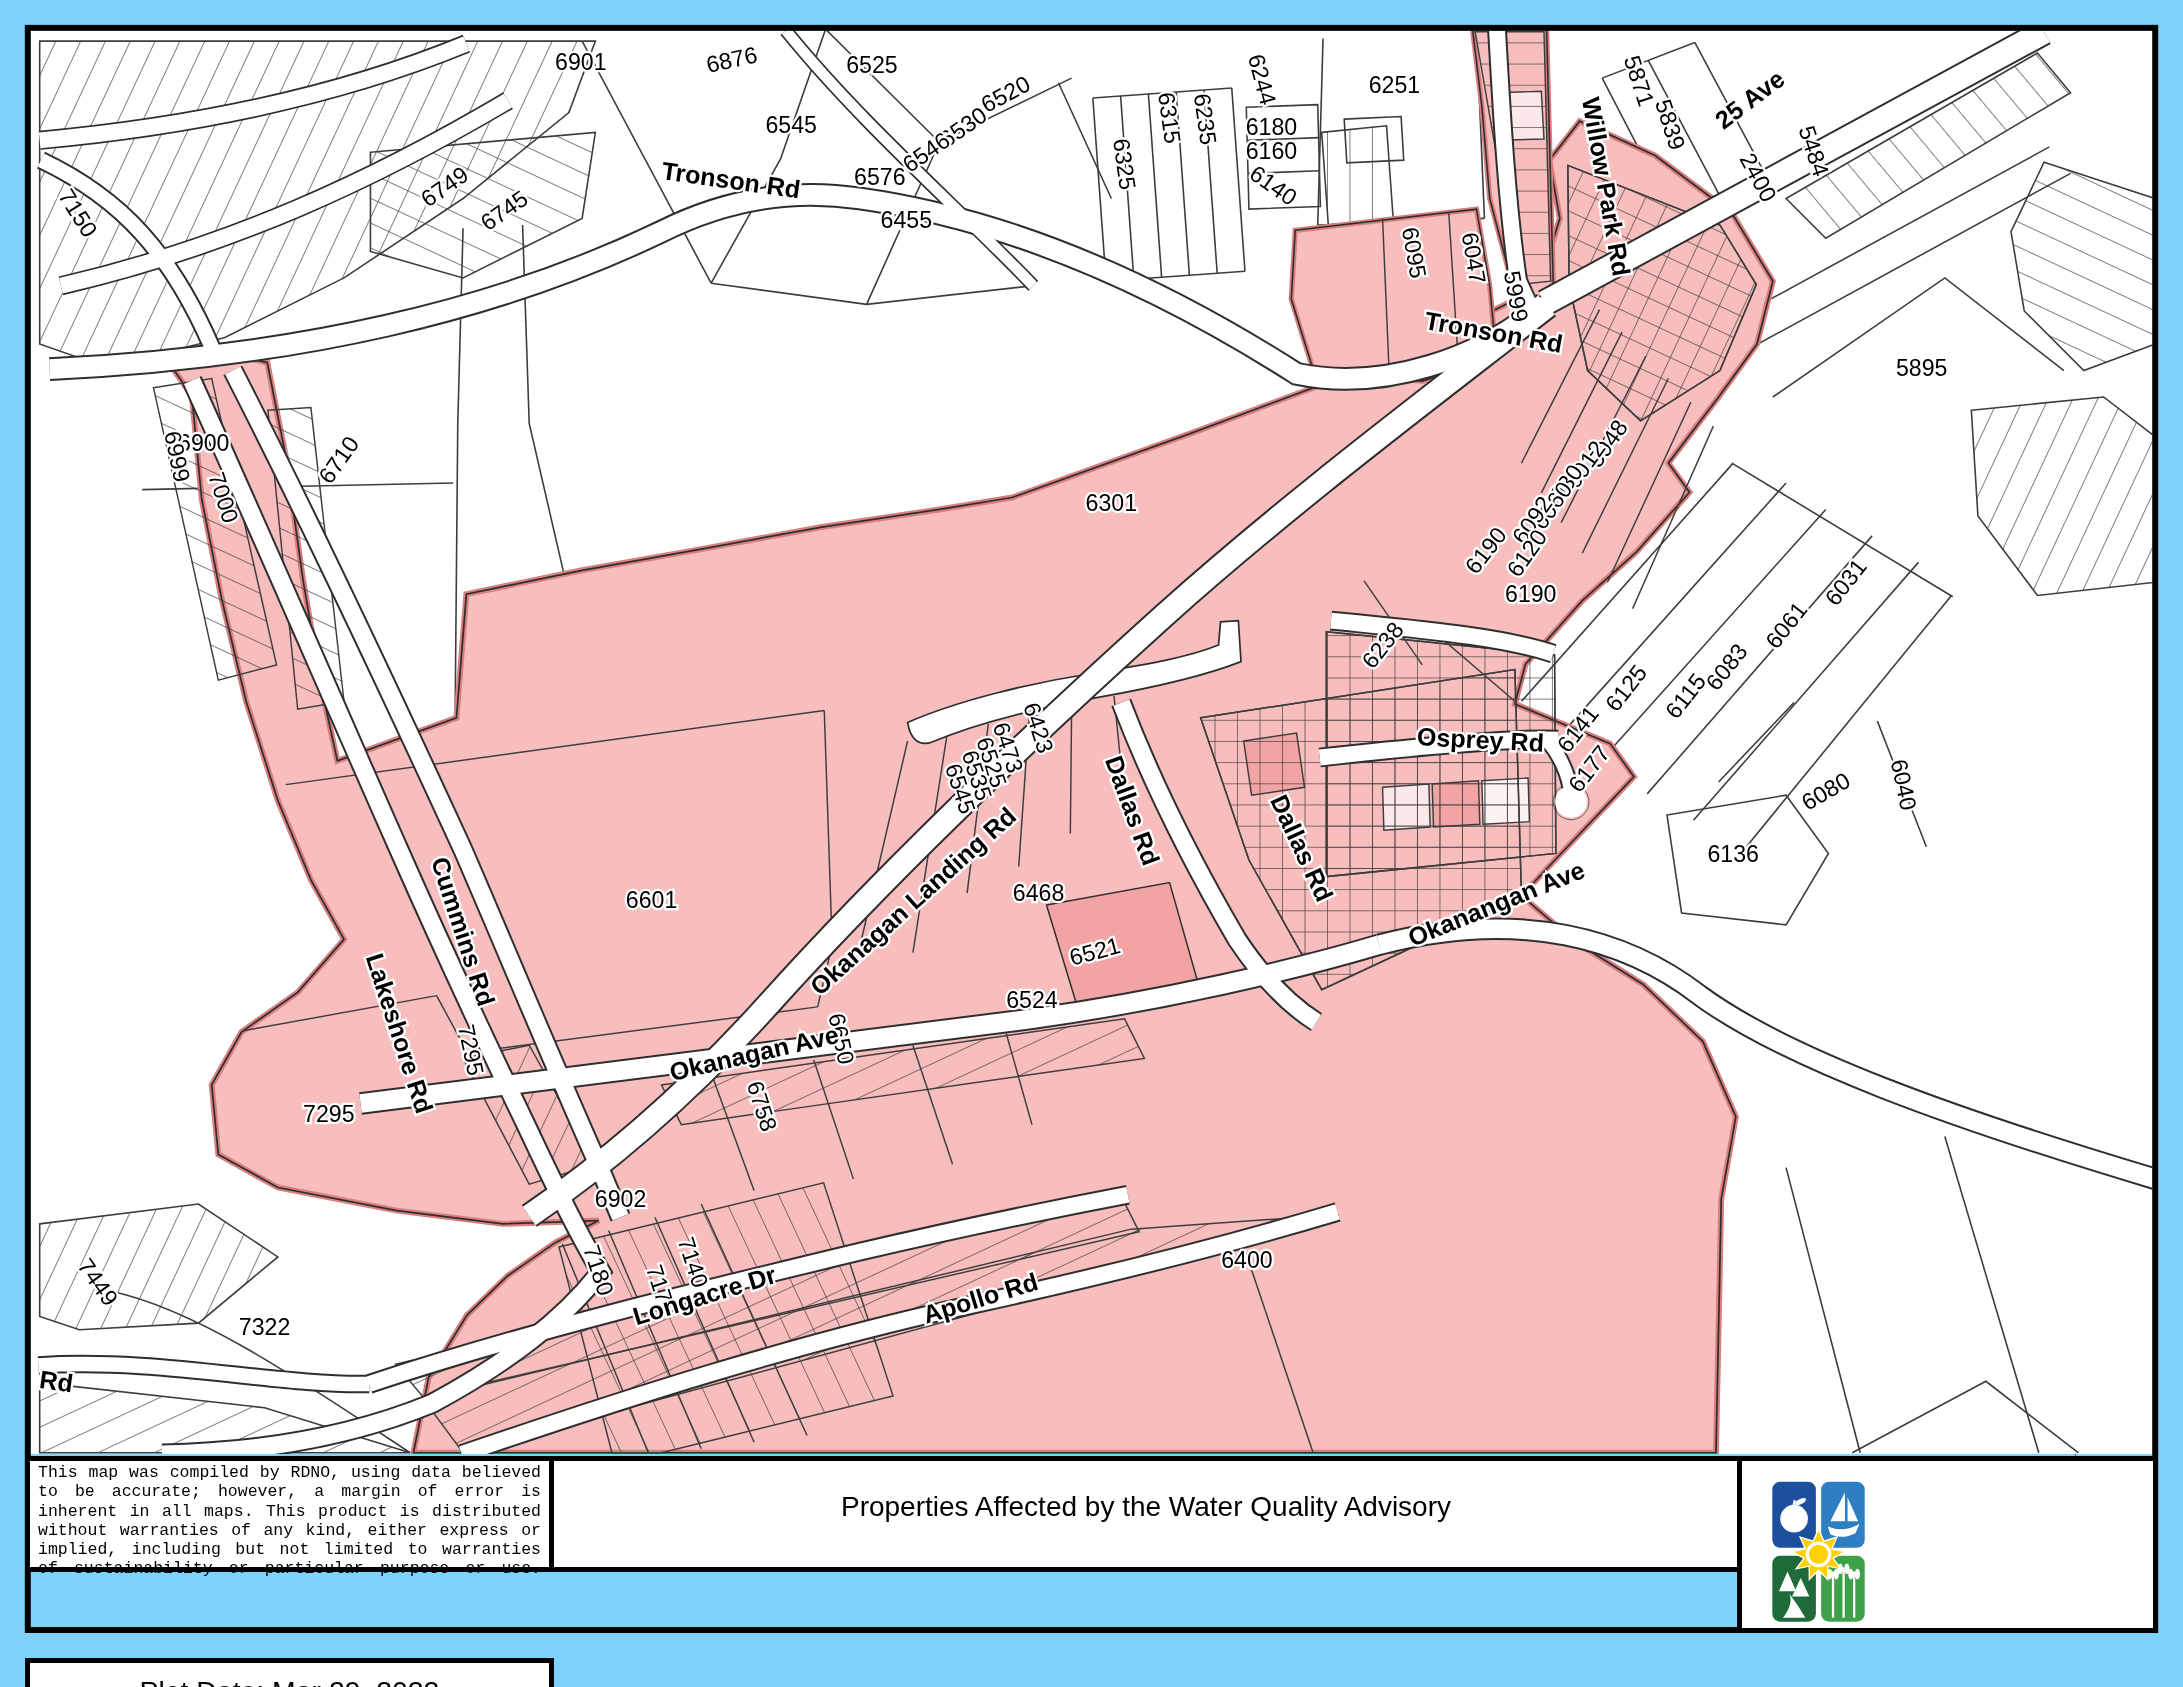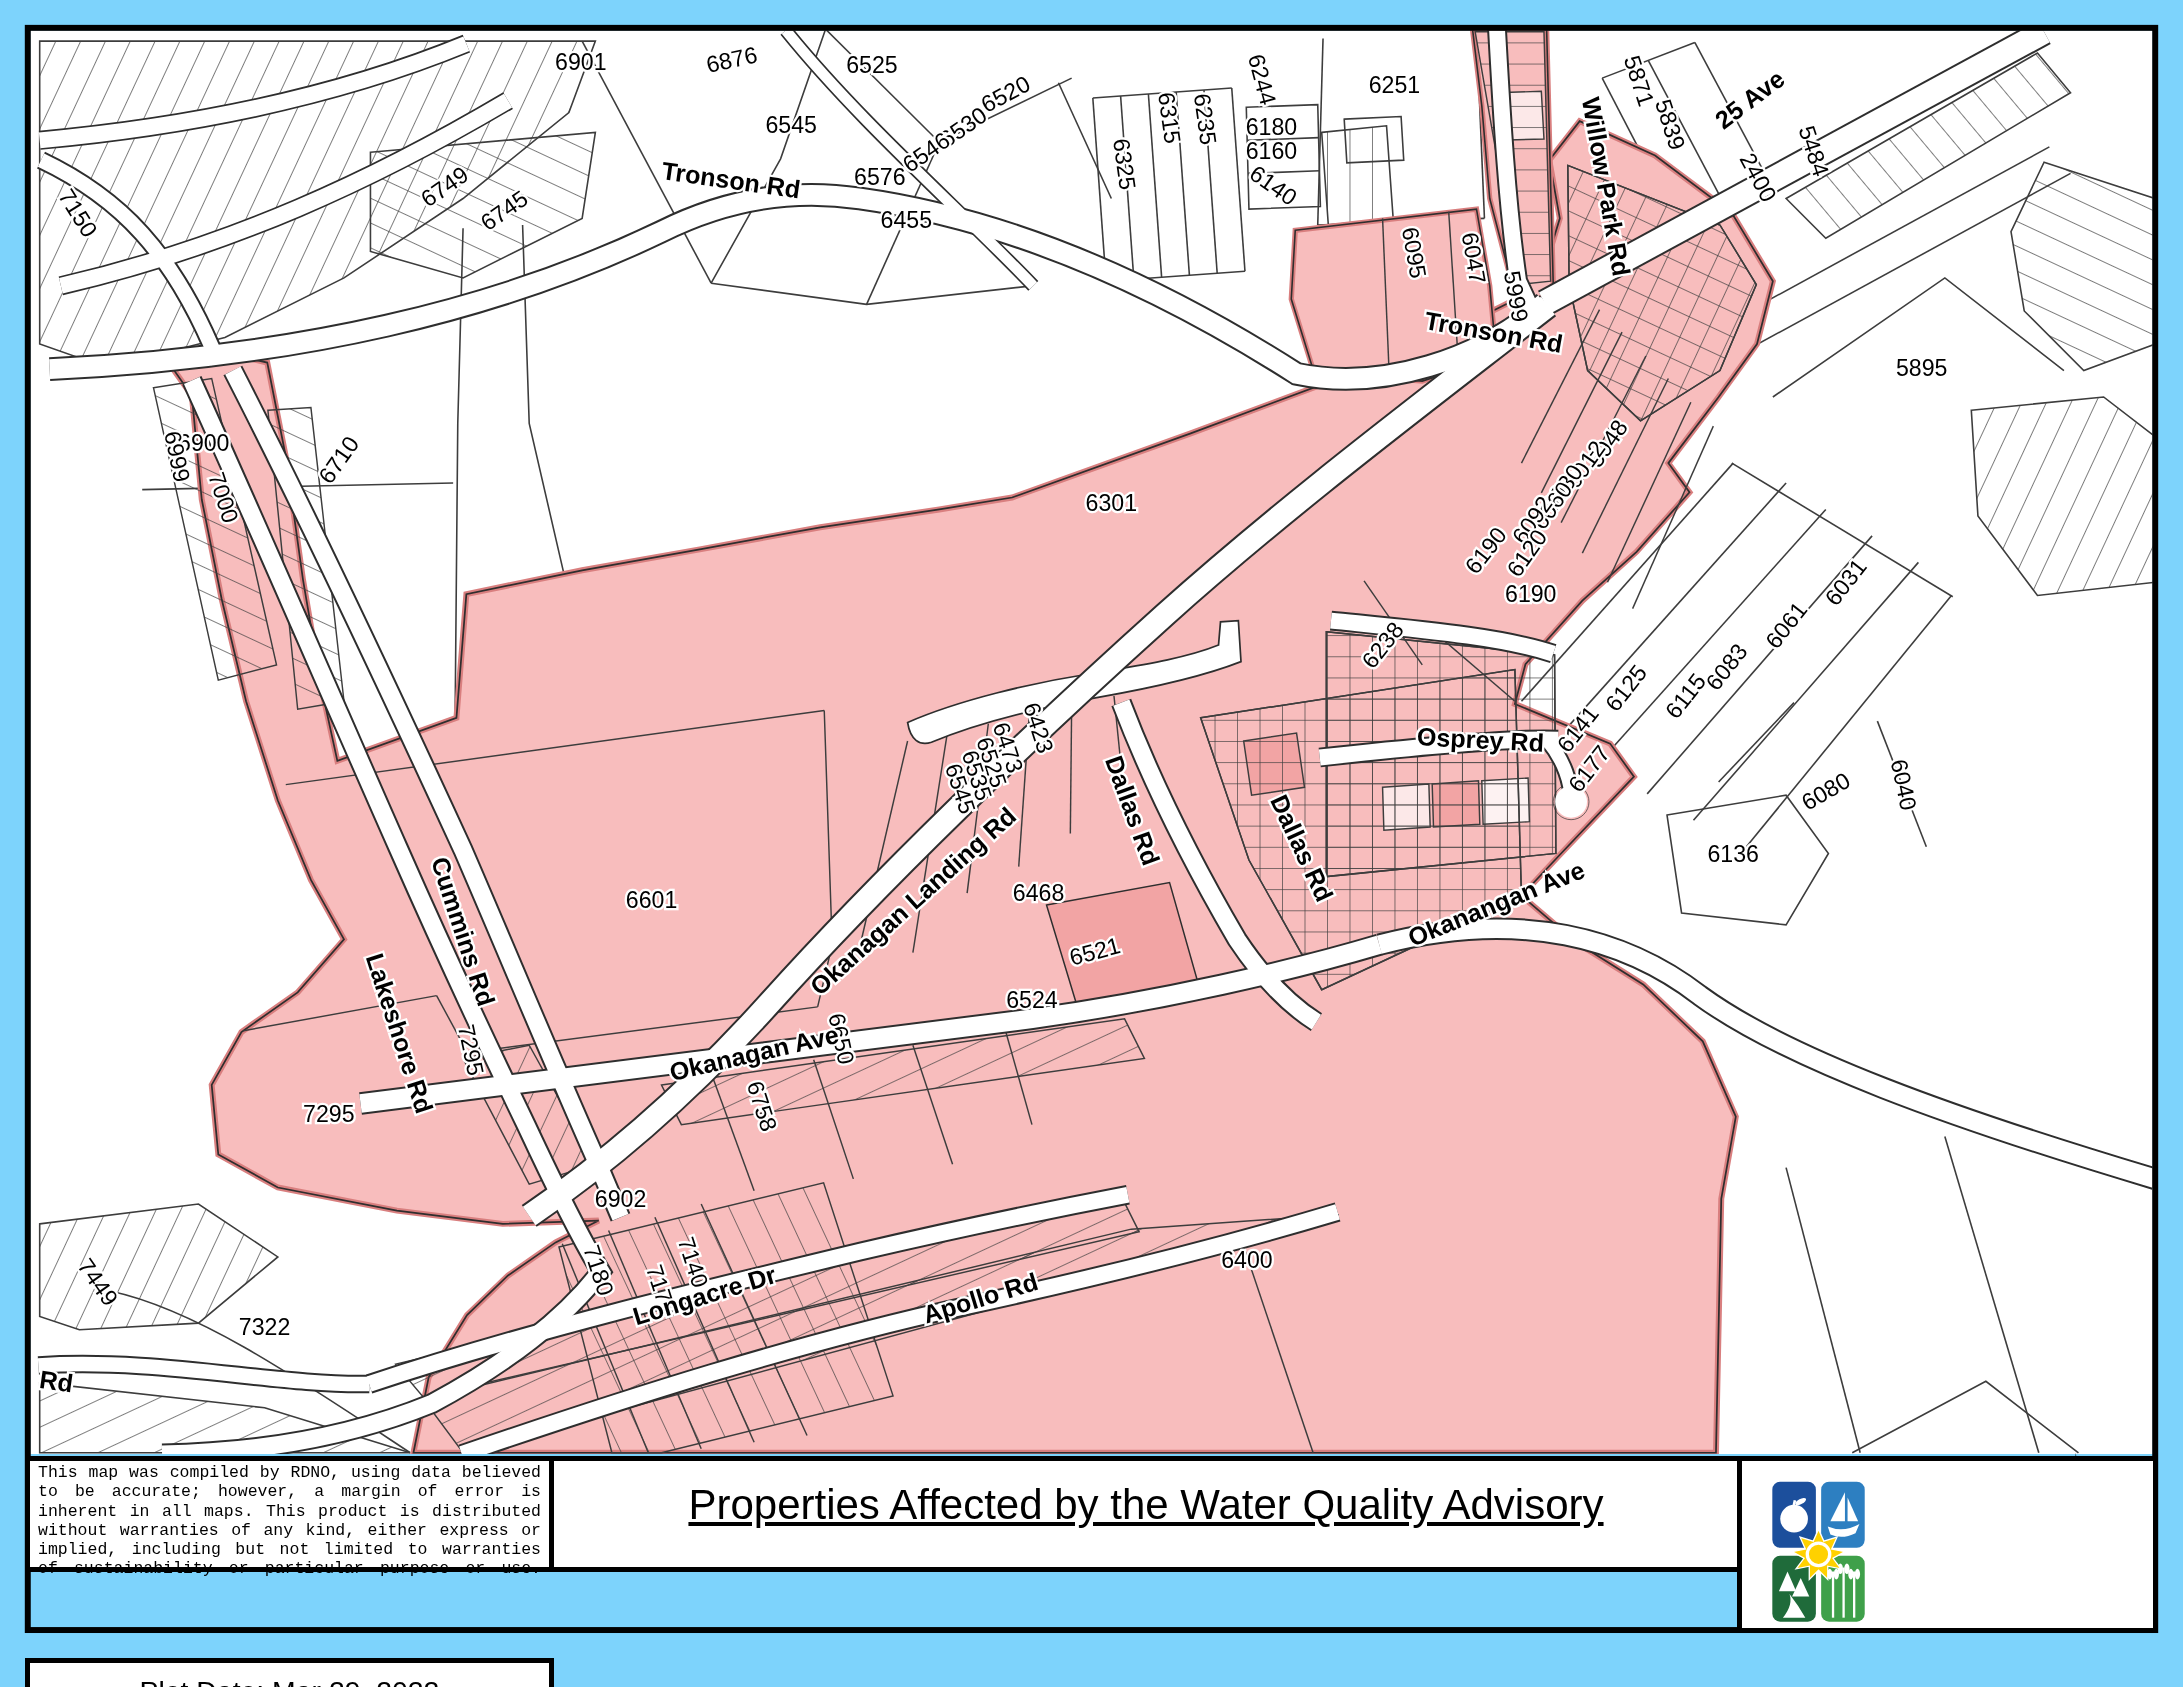--- a/index.html
+++ b/index.html
@@ -14,21 +14,21 @@
   
   .tbbox{position:absolute;background:#fff;border:5.3px solid #000;box-sizing:border-box;}
   #box-disclaimer{left:25px;top:1456px;width:529px;height:116px;}
   #box-plotdate{left:25px;top:1658px;width:529px;height:66px;}
   #box-title{left:549px;top:1456px;width:1194px;height:116px;}
   #box-scale{left:549px;top:1567px;width:1194px;height:66px;}
   #box-logo{left:1737px;top:1456px;width:421px;height:177px;}
   #disclaimer-text{padding:2px 8px;font-size:16.5px;line-height:1.17;color:#000;
       text-align:justify;text-align-last:justify;font-family:Liberation Mono, monospace;}
   #plotdate-text{text-align:center;font-size:28.4px;padding-top:12px;color:#000;}
-  #title-text{text-align:center;font-size:42px;padding-top:20px;color:#000;text-decoration:underline;}
+  #title-text{text-align:center;font-size:28px;padding-top:30px;color:#000;}
   #scale-text{position:absolute;left:9.3px;top:4px;font-size:30px;color:#000;}
   #plotsize-text{position:absolute;left:9.3px;bottom:2.6px;font-size:16.5px;color:#000;}
   #scalebar{position:absolute;left:427px;top:18.5px;width:476px;height:14.6px;border:1.3px solid #000;}
   .sb-seg{position:absolute;top:0;height:100%;}
   #sb1{left:0;width:119px;background:#000;}
   #sb2{left:119px;width:119px;background:#fff;border-left:1.3px solid #000;border-right:1.3px solid #000;box-sizing:border-box;}
   #sb3{left:238px;width:238px;background:#000;}
   .sb-tick{position:absolute;top:40px;transform:translateX(-50%);font-size:20px;color:#000;}
   #sb-meters{position:absolute;left:908px;top:17px;font-size:20px;color:#000;}
   #logo-text{position:absolute;left:138px;top:20px;}

